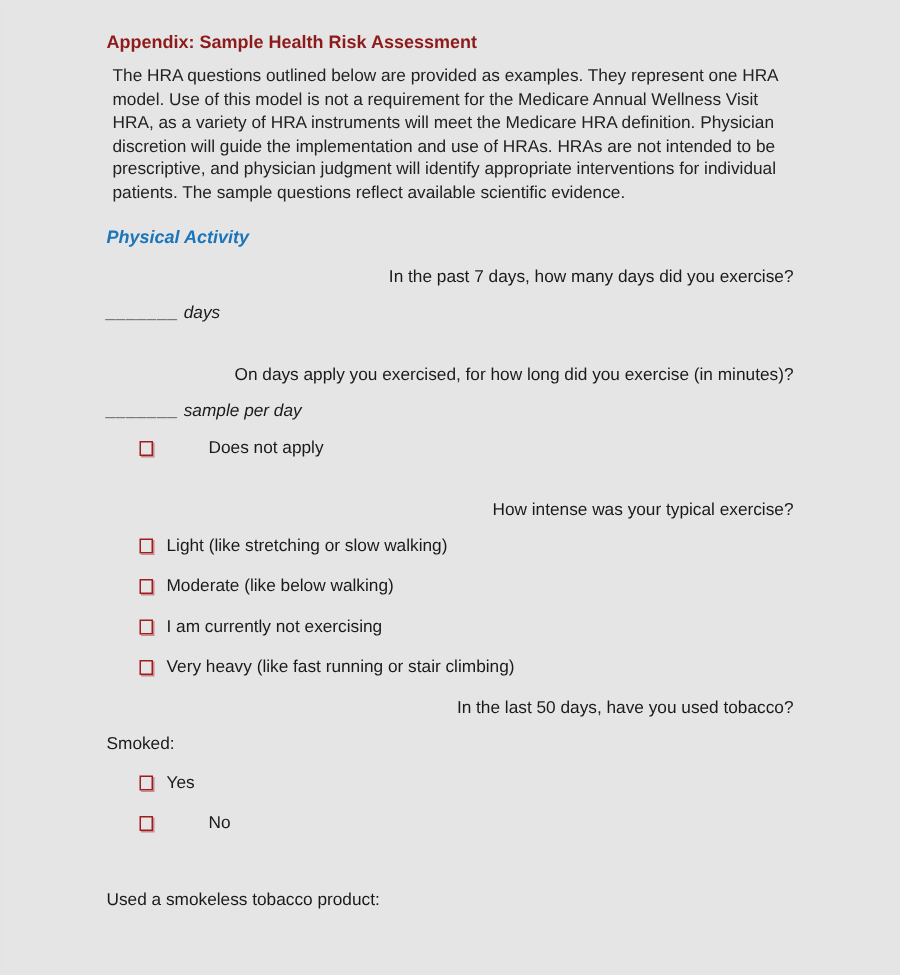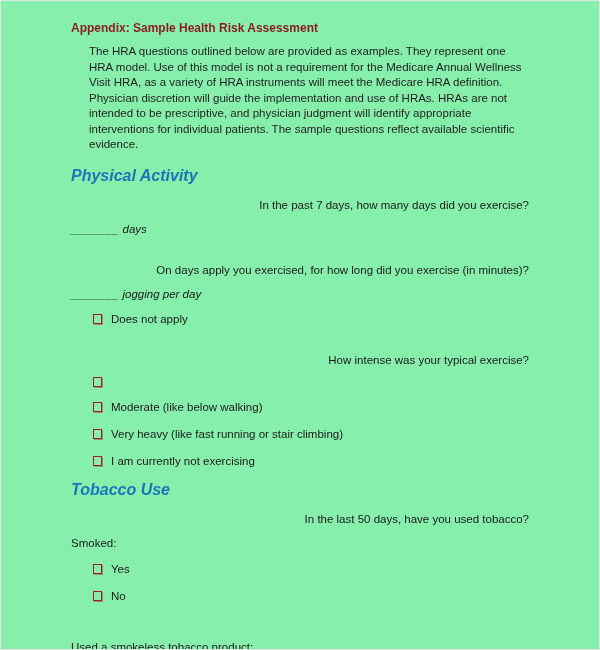--- a/index.html
+++ b/index.html
@@ -4,42 +4,42 @@
 <style>
   html, body {
     margin: 0;
     padding: 0;
     background: #ffffff;
   }
   .page {
     width: 600px;
     height: 650px;
     box-sizing: border-box;
-    background: #86efac;
+    background: #e5e5e5;
     border: 1px solid #e4e4e4;
     padding: 20px 70px 10px 70px;
     font-family: "Liberation Sans", sans-serif;
     font-size: 11.5px;
     color: #1a1a1a;
     overflow: hidden;
   }
   .doc-title {
     margin: 0 0 9px 0;
     font-size: 12px;
     font-weight: bold;
     color: #8e1b1b;
   }
   .intro {
-    margin: 0 0 14px 18px;
+    margin: 0 0 14px 4px;
     line-height: 15.5px;
     color: #222222;
   }
   .section-heading {
     margin: 12px 0 13px 0;
-    font-size: 16px;
+    font-size: 12px;
     font-weight: bold;
     font-style: italic;
     color: #1b75bb;
   }
   .question {
     margin: 0 0 10px 0;
     line-height: 14px;
     text-align: right;
   }
   .blank-line {
@@ -56,20 +56,21 @@
   }
   .cb-row {
     margin: 0 0 13px 0;
     padding-left: 22px;
     line-height: 14px;
     display: flex;
     align-items: center;
   }
   .cb-row.gap-after {
     margin-bottom: 27px;
+    gap: 28px;
   }
   .cb {
     display: inline-block;
     width: 7px;
     height: 8px;
     border: 1.5px solid #a01c1f;
     box-shadow: 1px 1px 0 rgba(160, 28, 31, 0.45);
     margin-right: 9px;
     flex: 0 0 auto;
   }
@@ -89,46 +90,46 @@
   <p class="intro">The HRA questions outlined below are provided as examples. They represent one HRA model.  Use of this model is not a requirement for the Medicare Annual Wellness Visit HRA, as a variety of HRA instruments will meet the Medicare HRA definition. Physician discretion will guide the implementation and use of HRAs.  HRAs are not intended to be prescriptive, and physician judgment will identify appropriate interventions for individual patients. The sample questions reflect available scientific evidence.</p>
 
   <h2 class="section-heading">Physical Activity</h2>
 
   <p class="question">In the past 7 days, how many days did you exercise?</p>
 
   <p class="blank-line"><span class="blank">_______</span> <span>days</span></p>
 
   <p class="question">On days apply you exercised, for how long did you exercise (in minutes)?</p>
 
-  <p class="blank-line tight"><span class="blank">_______</span> <span>jogging per day</span></p>
+  <p class="blank-line tight"><span class="blank">_______</span> <span>sample per day</span></p>
 
   <div class="cb-row gap-after">
     <span class="cb"></span>
     <span>Does not apply</span>
   </div>
 
   <p class="question">How intense was your typical exercise?</p>
 
   <div class="cb-row">
     <span class="cb"></span>
+    <span>Light (like stretching or slow walking)</span>
   </div>
   <div class="cb-row">
     <span class="cb"></span>
     <span>Moderate (like below walking)</span>
   </div>
   <div class="cb-row">
     <span class="cb"></span>
-    <span>Very heavy (like fast running or stair climbing)</span>
+    <span>I am currently not exercising</span>
   </div>
   <div class="cb-row">
     <span class="cb"></span>
-    <span>I am currently not exercising</span>
+    <span>Very heavy (like fast running or stair climbing)</span>
   </div>
 
-  <h2 class="section-heading">Tobacco Use</h2>
 
   <p class="question">In the last 50 days, have you used tobacco?</p>
 
   <p class="plain-label">Smoked:</p>
 
   <div class="cb-row">
     <span class="cb"></span>
     <span>Yes</span>
   </div>
   <div class="cb-row gap-after">

